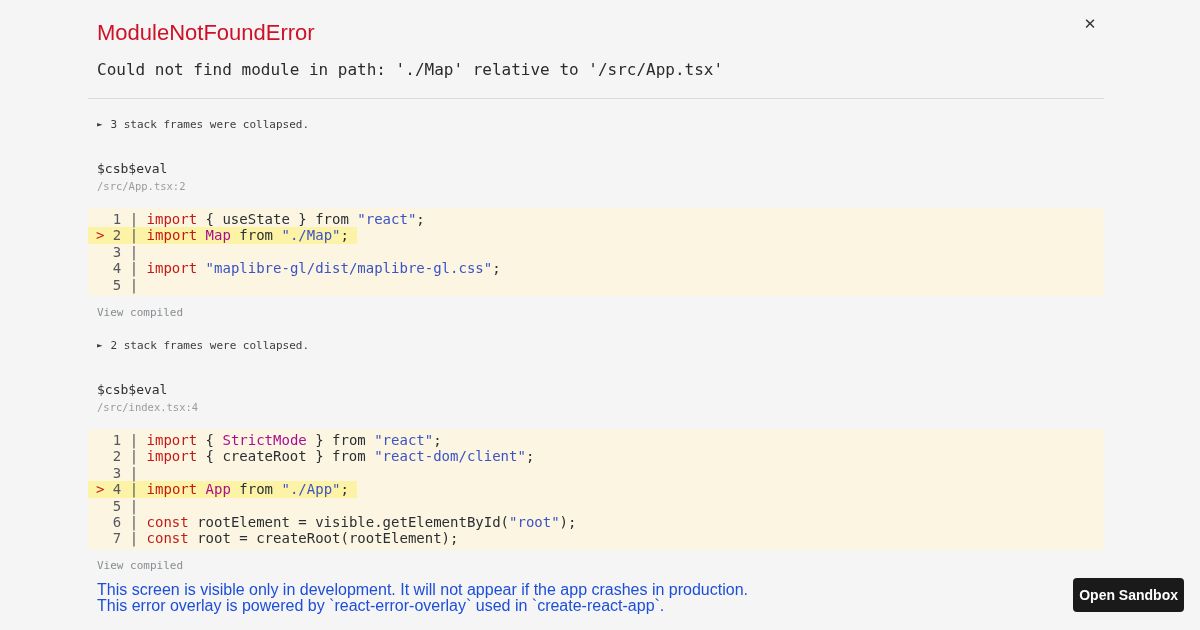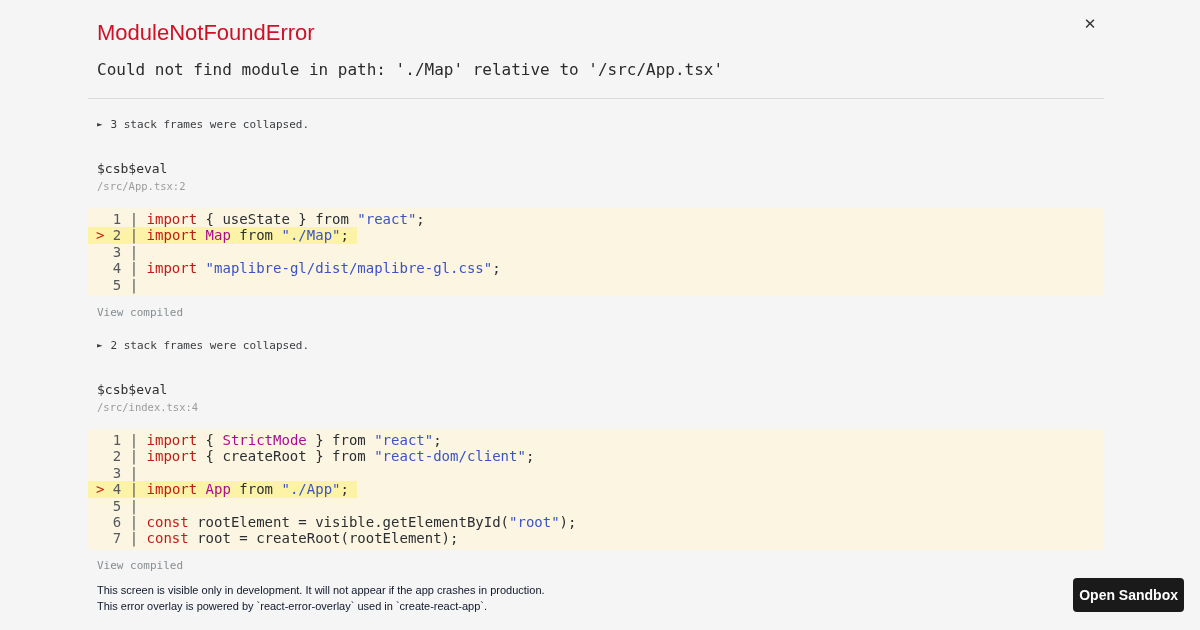--- a/index.html
+++ b/index.html
@@ -102,23 +102,23 @@
     font-size:11px;
     line-height:13px;
     color:#878e91;
     cursor:pointer;
     width:max-content;
   }
   .view-compiled.tight { margin-top:9px; }
 
   .footer { margin-top:10px; }
   .footer-line {
-    font-size:11px;
+    font-size:16px;
     line-height:16.4px;
-    color:#0f172a;
+    color:#1d4ed8;
     font-family:"Liberation Sans", sans-serif;
   }
   .open-sandbox-btn {
     position:absolute;
     right:16px; bottom:18px;
     background:var(--button_dark,#1a1a1a);
     color:#ffffff;
     border:none;
     border-radius:4px;
     padding:9px 6px;

